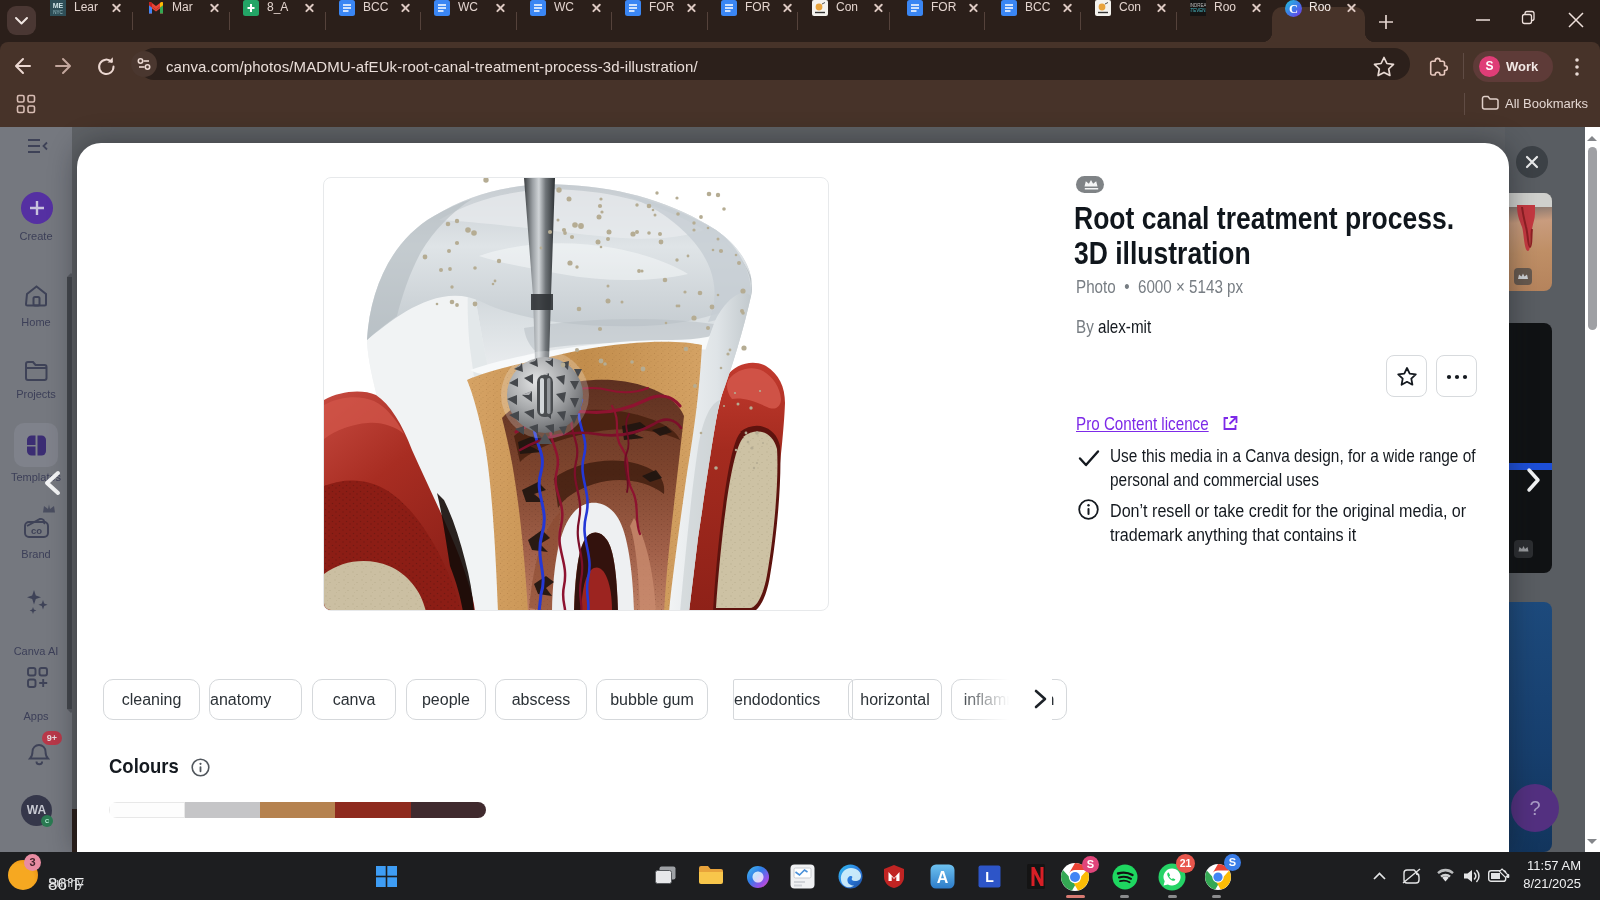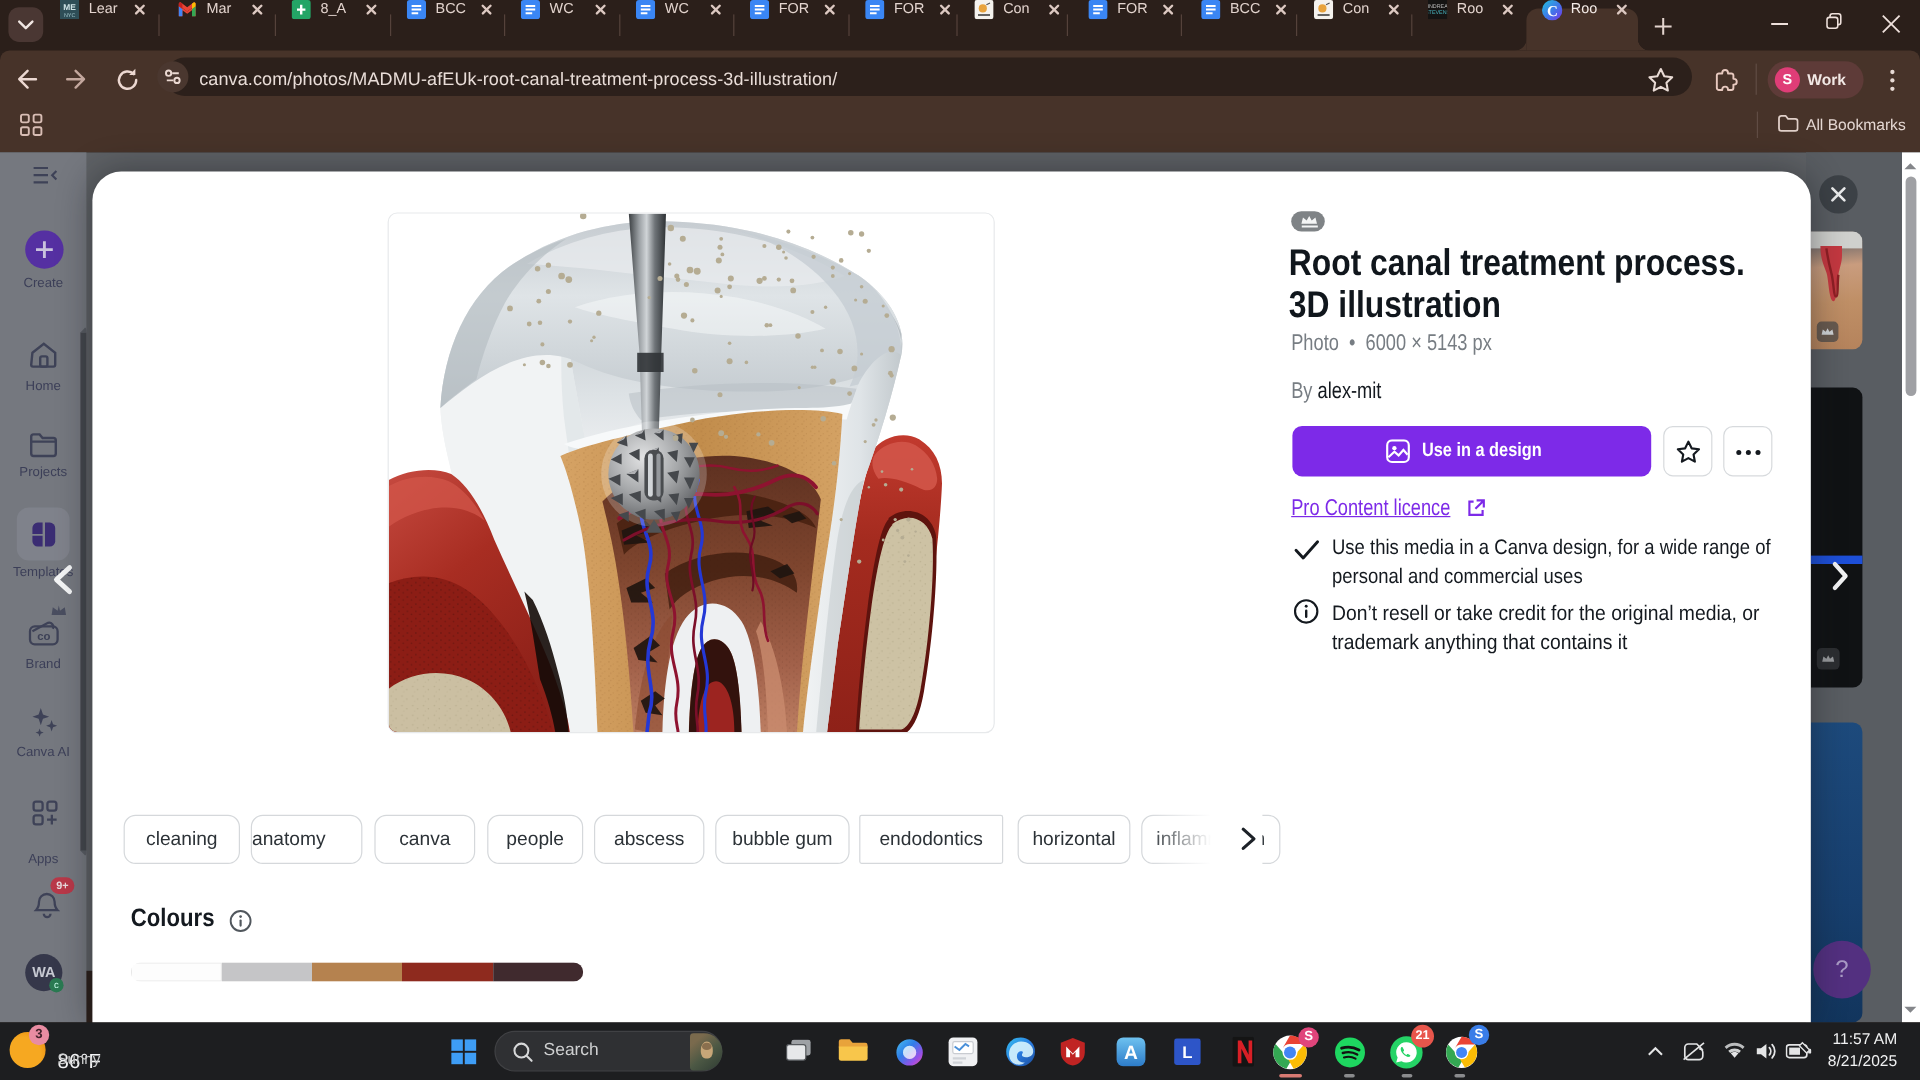--- a/index.html
+++ b/index.html
@@ -291,21 +291,21 @@
         </g>
       </svg>
     <div class="snav" style="top:421px">Brand</div>
     <svg class="abs" style="left:25px;top:461px" width="24" height="26">
         <g fill="#3e4257">
           <path d="M9 2 l1.8 5.4 L16 9.2 l-5.2 1.8 L9 16.4 l-1.8-5.4 L2 9.2 l5.2-1.8 z"></path>
           <path d="M18 12 l1.2 3.6 3.4 1.2 -3.4 1.2 -1.2 3.6 -1.2-3.6 -3.4-1.2 3.4-1.2 z"></path>
           <path d="M8 19 l.9 2.6 2.5 .9 -2.5 .9 -.9 2.6 -.9-2.6 -2.5-.9 2.5-.9 z"></path>
         </g>
       </svg>
-    <div class="snav" style="top:494px">Canva AI</div>
+    <div class="snav" style="top:518px">Canva AI</div>
     <svg class="abs" style="left:26px;top:539px" width="23" height="23">
         <g fill="none" stroke="#3e4257" stroke-width="1.9">
           <rect x="2" y="2" width="7.5" height="7.5" rx="2"></rect>
           <rect x="13.5" y="2" width="7.5" height="7.5" rx="2"></rect>
           <rect x="2" y="13.5" width="7.5" height="7.5" rx="2"></rect>
           <path d="M17.2 13 v8 M13.2 17 h8"></path>
         </g>
       </svg>
     <div class="snav" style="top:583px">Apps</div>
     <svg class="abs" style="left:28px;top:616px" width="22" height="24">
@@ -648,28 +648,20 @@
 </svg>
 </div>
 
   <div class="abs" style="left:999px;top:33px;width:28px;height:17px;border-radius:9px;background:#7f8386"><svg width="28" height="17">
           <path d="M8.5 10.5 l1.3-5.2 3.1 2.4 2.1-3.7 2.1 3.7 3.1-2.4 1.3 5.2 z M8.8 12 h13.4 v1.5 h-13.4 z" fill="#f4f5f5"></path>
         </svg></div>
   <div class="abs" style="left:997px;top:59px;font-size:31px;font-weight:bold;color:#10161c;line-height:34.5px;white-space:nowrap;transform:scaleX(.855);transform-origin:0 0">Root canal treatment process.<br>3D illustration</div>
   <div class="abs" style="left:999px;top:133px;font-size:19px;color:#777d83;white-space:nowrap;transform:scaleX(.8);transform-origin:0 0">Photo&nbsp; •&nbsp; 6000 × 5143 px</div>
   <div class="abs" style="left:999px;top:173px;font-size:19px;white-space:nowrap;transform:scaleX(.8);transform-origin:0 0"><span style="color:#777d83">By </span><span style="color:#14191f">alex-mit</span></div>
 
-  <div class="abs" style="left:1000px;top:212px;width:299px;height:42px;border-radius:8px;background:#7d2ae8">
-    <svg class="abs" style="left:78px;top:11px" width="20" height="20">
-          <rect x="1" y="1" width="18" height="18" rx="4" fill="none" stroke="#fff" stroke-width="1.8"></rect>
-          <circle cx="7" cy="7.5" r="1.8" fill="#fff"></circle>
-          <path d="M2 15 l5-4.5 3.5 3 4-4.5 3.5 4" fill="none" stroke="#fff" stroke-width="1.8"></path>
-        </svg>
-    <div class="abs" style="left:108px;top:12px;font-size:16px;font-weight:bold;color:#fff;white-space:nowrap;transform:scaleX(.85);transform-origin:0 0">Use in a design</div>
-  </div>
   <div class="abs" style="left:1309px;top:212px;width:41px;height:42px;border-radius:8px;border:1px solid #d7dadd">
     <svg class="abs" style="left:9px;top:10px" width="22" height="22">
           <path d="M11 2 l2.7 5.6 6.1 .8 -4.5 4.3 1.1 6 -5.4-2.9 -5.4 2.9 1.1-6 -4.5-4.3 6.1-.8 z" fill="none" stroke="#14191f" stroke-width="1.8" stroke-linejoin="round"></path>
         </svg>
   </div>
   <div class="abs" style="left:1359px;top:212px;width:41px;height:42px;border-radius:8px;border:1px solid #d7dadd">
     <svg class="abs" style="left:8px;top:17px" width="24" height="8">
           <g fill="#14191f">
             <circle cx="4" cy="4" r="2.1"></circle>
             <circle cx="12" cy="4" r="2.1"></circle>
@@ -696,21 +688,21 @@
         <rect x="9.5" y="9" width="2" height="7" rx="1" fill="#14191f"></rect>
       </svg>
   <div class="abs" style="left:1033px;top:357px;font-size:17.5px;color:#14191f;line-height:23.5px;white-space:nowrap;transform:scaleX(.92);transform-origin:0 0">Don’t resell or take credit for the original media, or<br>trademark anything that contains it</div>
 
   <div class="abs" style="left:26px;top:536px;width:97px;height:41px;border:1px solid #d5d8db;border-radius:10px;font-size:16px;color:#2c3237;text-align:center;line-height:39px;overflow:hidden;white-space:nowrap">cleaning</div>
       <div class="abs" style="left:132px;top:536px;width:93px;height:41px;border:1px solid #d5d8db;border-radius:10px;font-size:16px;color:#2c3237;text-align:left;line-height:39px;overflow:hidden;white-space:nowrap">anatomy</div>
       <div class="abs" style="left:235px;top:536px;width:84px;height:41px;border:1px solid #d5d8db;border-radius:10px;font-size:16px;color:#2c3237;text-align:center;line-height:39px;overflow:hidden;white-space:nowrap">canva</div>
       <div class="abs" style="left:329px;top:536px;width:80px;height:41px;border:1px solid #d5d8db;border-radius:10px;font-size:16px;color:#2c3237;text-align:center;line-height:39px;overflow:hidden;white-space:nowrap">people</div>
       <div class="abs" style="left:418px;top:536px;width:92px;height:41px;border:1px solid #d5d8db;border-radius:10px;font-size:16px;color:#2c3237;text-align:center;line-height:39px;overflow:hidden;white-space:nowrap">abscess</div>
       <div class="abs" style="left:519px;top:536px;width:112px;height:41px;border:1px solid #d5d8db;border-radius:10px;font-size:16px;color:#2c3237;text-align:center;line-height:39px;overflow:hidden;white-space:nowrap">bubble gum</div>
-      <div class="abs" style="left:639px;top:536px;width:120px;height:41px;border:1px solid #d5d8db;border-radius:2px;font-size:16px;color:#2c3237;text-align:center;line-height:39px;overflow:hidden;white-space:nowrap">endodontics</div>
+      <div class="abs" style="left:656px;top:536px;width:120px;height:41px;border:1px solid #d5d8db;border-radius:2px;font-size:16px;color:#2c3237;line-height:39px;overflow:hidden;white-space:nowrap">endodontics</div>
       <div class="abs" style="left:771px;top:536px;width:94px;height:41px;border:1px solid #d5d8db;border-radius:8px;font-size:16px;color:#2c3237;text-align:center;line-height:39px;overflow:hidden;white-space:nowrap">horizontal</div>
       <div class="abs" style="left:874px;top:536px;width:116px;height:41px;border:1px solid #d5d8db;border-radius:10px;font-size:16px;color:#2c3237;text-align:center;line-height:39px;overflow:hidden;white-space:nowrap">inflammation</div>
 
   <div class="abs" style="left:880px;top:530px;width:95px;height:52px;background:linear-gradient(90deg,rgba(255,255,255,0),#fff 55%)"></div>
   <svg class="abs" style="left:953px;top:545px" width="20" height="22">
         <path d="M6 3 l9 8 -9 8" stroke="#1d2228" stroke-width="2.6" fill="none" stroke-linecap="round" stroke-linejoin="round"></path>
       </svg>
 
   <div class="abs" style="left:32px;top:611px;font-size:21px;font-weight:bold;color:#14191f;white-space:nowrap;transform:scaleX(.88);transform-origin:0 0">Colours</div>
   <svg class="abs" style="left:114px;top:615px" width="20" height="20">
@@ -731,31 +723,20 @@
   <div class="abs" style="left:48px;top:23px;font-size:17px;color:#f2f3f4">86°F</div>
   <div class="abs" style="left:48px;top:24px;font-size:12.5px;color:#cbcccd">Sunny</div>
   <svg class="abs" style="left:376px;top:14px" width="21" height="21">
       <g fill="#3e9df5">
         <rect x="0" y="0" width="9.7" height="9.7"></rect>
         <rect x="11.3" y="0" width="9.7" height="9.7"></rect>
         <rect x="0" y="11.3" width="9.7" height="9.7"></rect>
         <rect x="11.3" y="11.3" width="9.7" height="9.7"></rect>
       </g>
     </svg>
-  <div class="abs" style="left:412px;top:7px;width:190px;height:34px;border-radius:17px;background:#2f3033;border:1px solid #404144">
-    <svg class="abs" style="left:14px;top:8px" width="18" height="18">
-        <circle cx="7.5" cy="7.5" r="5.8" fill="none" stroke="#d6d7d8" stroke-width="1.7"></circle>
-        <path d="M12 12 l4 4" stroke="#d6d7d8" stroke-width="1.7" stroke-linecap="round"></path>
-      </svg>
-    <div class="abs" style="left:40px;top:7px;font-size:14.5px;color:#cfd0d1">Search</div>
-    <div class="abs" style="left:162px;top:1px;width:27px;height:31px;border-radius:3px 16px 16px 3px;background:linear-gradient(140deg,#7a6a4d 20%,#4c5844 55%,#2e3b33);overflow:hidden">
-        <div class="abs" style="left:9px;top:7px;width:10px;height:14px;border-radius:50% 50% 40% 40%;background:#c7a678"></div>
-        <div class="abs" style="left:10px;top:8px;width:8px;height:6px;border-radius:50%;background:#8a6f4e"></div>
-      </div>
-  </div>
   <svg class="abs" style="left:655px;top:14px" width="21" height="21">
       <rect x="4.5" y="0.5" width="16" height="13" rx="2" fill="#9ea1a5"></rect>
       <rect x="0.5" y="4.5" width="16" height="13" rx="2" fill="#e7e8ea" stroke="#55585c"></rect>
     </svg>
   <svg class="abs" style="left:698px;top:11px" width="26" height="26">
       <path d="M1 5 a2 2 0 0 1 2-2 h7 l2.5 3 h10.5 a2 2 0 0 1 2 2 v2 h-24 z" fill="#e8a33b"></path>
       <path d="M1 9 h24 v10 a2 2 0 0 1 -2 2 h-20 a2 2 0 0 1 -2-2 z" fill="#f8c64b"></path>
     </svg>
   <svg class="abs" style="left:746px;top:13px" width="24" height="24">
       <defs>

